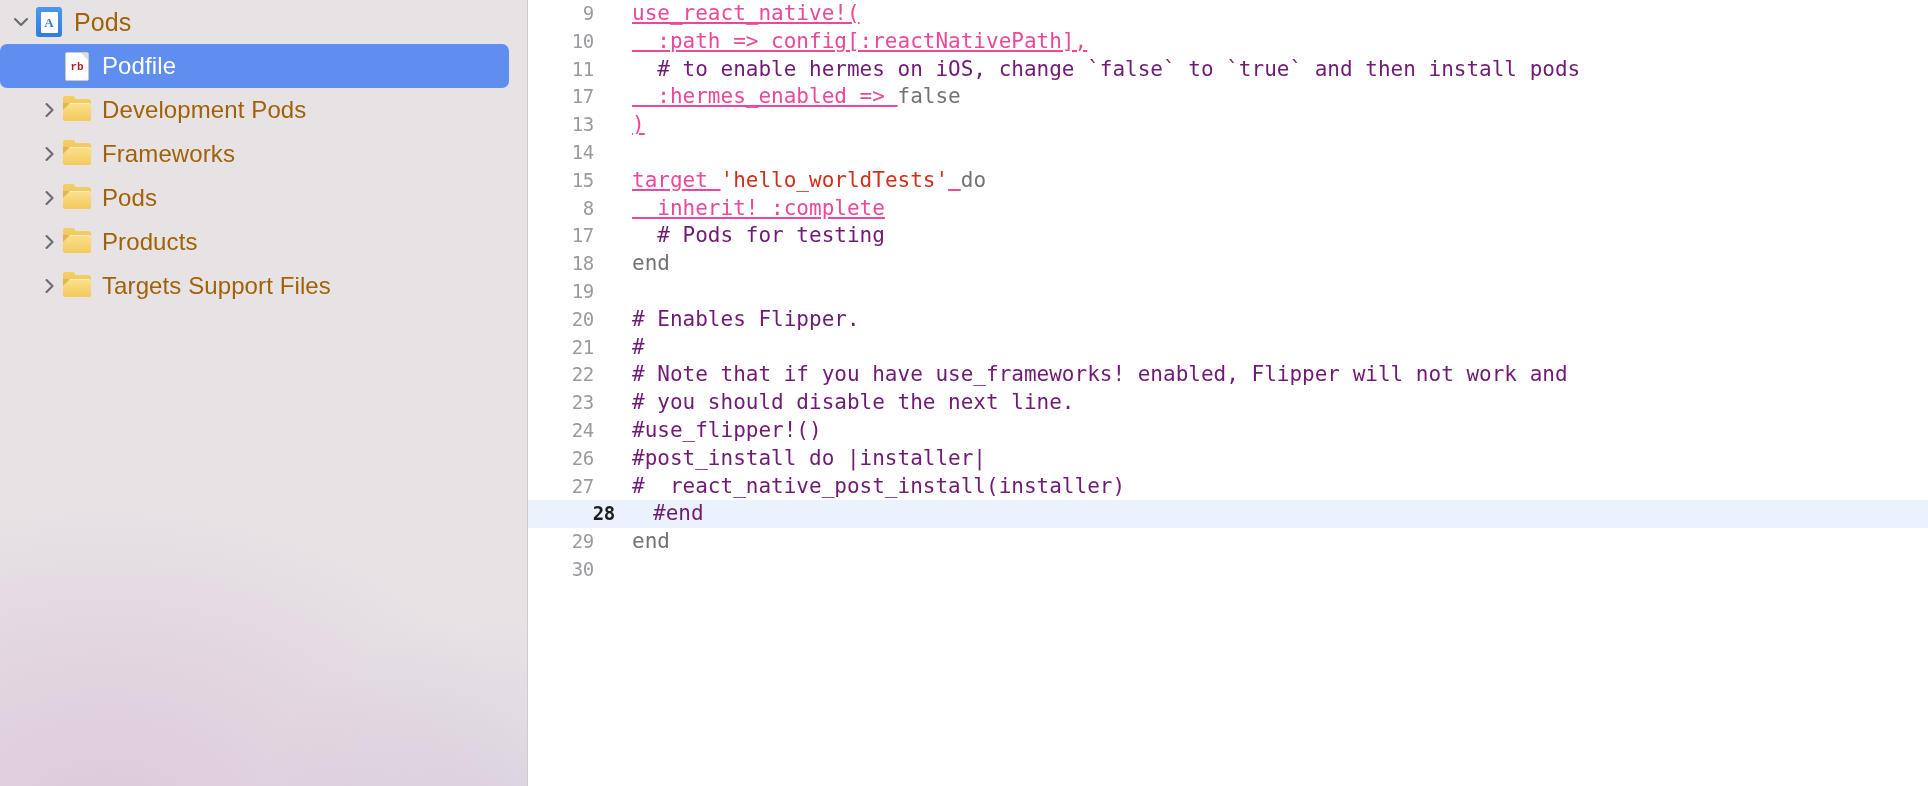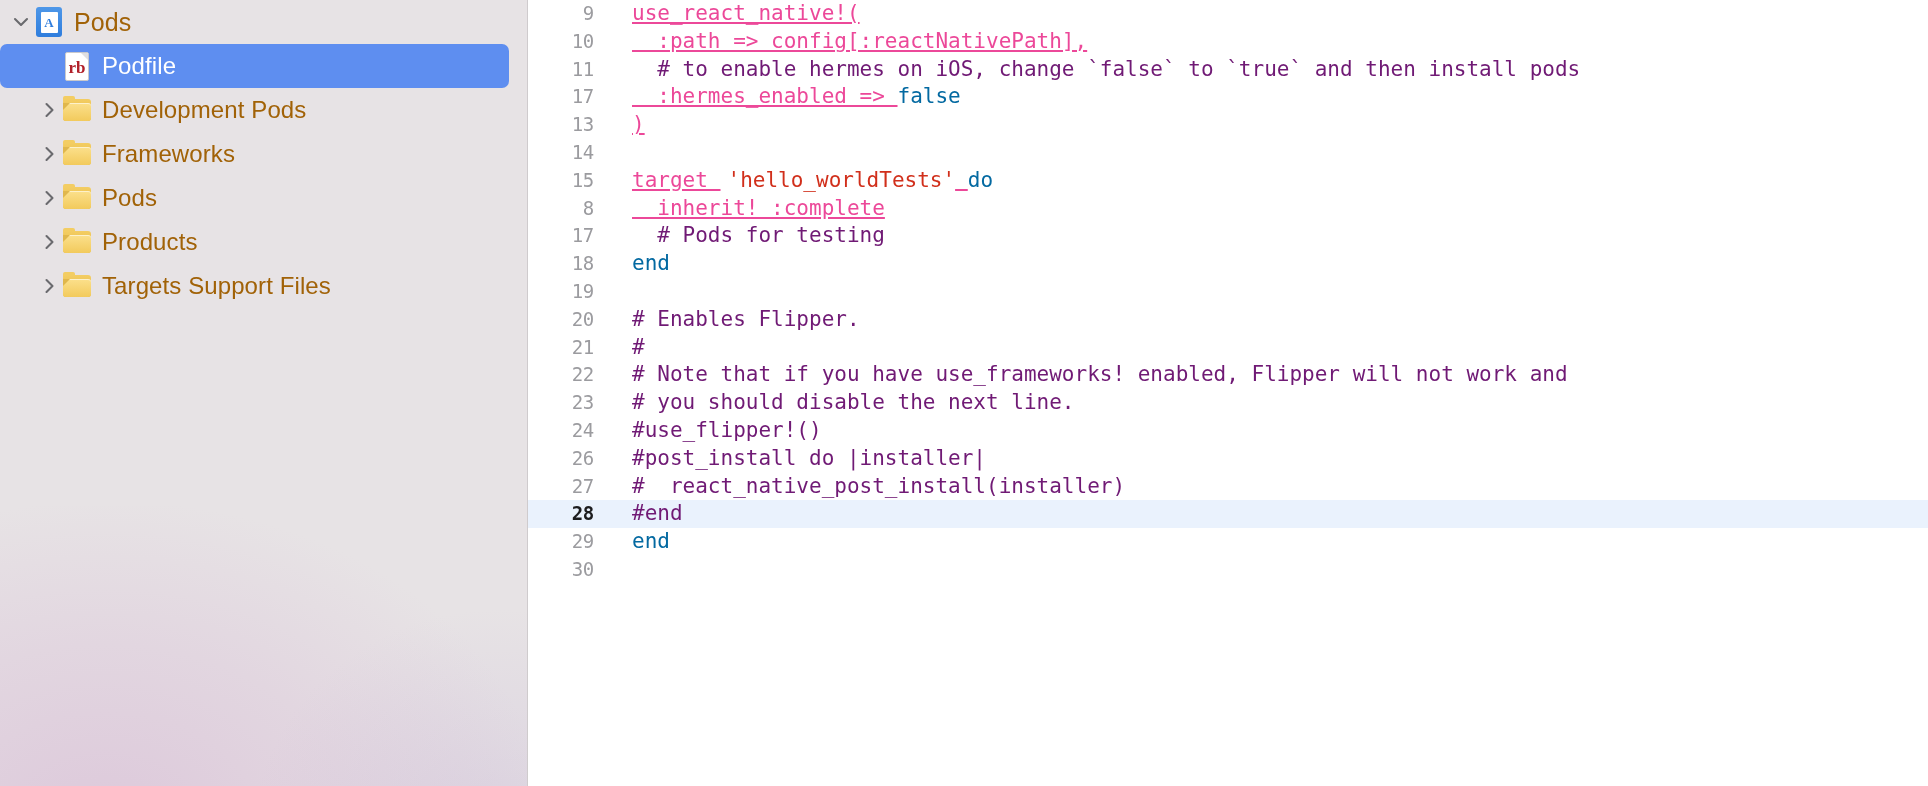--- a/index.html
+++ b/index.html
@@ -152,22 +152,22 @@
     overflow: hidden;
   }
   .rbfile .corner {
     position: absolute;
     right: 0; top: 0;
     width: 0; height: 0;
     border-top: 7px solid #dfdfe2;
     border-left: 7px solid transparent;
   }
   .rbfile .rbtext {
-    font-family: Liberation Serif, serif;
-    font-size: 17px;
+    font-family: Liberation Mono, monospace;
+    font-size: 11px;
     font-weight: bold;
     color: #b1202a;
     line-height: 1;
     margin-top: 2px;
   }
 
   
   .podsicon {
     width: 26px;
     height: 30px;
@@ -211,20 +211,21 @@
   .cline {
     height: 27.8px;
     display: flex;
     align-items: center;
     white-space: pre;
     font-size: 21px;
     line-height: 27.8px;
   }
   .cline.current {
     background: #eaf2fd;
+    padding-left: 21px;
   }
   .gutter {
     width: 80px;
     flex: 0 0 80px;
     text-align: right;
     padding-right: 14px;
     color: #9b9b9f;
     font-size: 19px;
     font-family: "DejaVu Sans Mono", monospace;
     letter-spacing: -0.3px;
@@ -236,22 +237,22 @@
   .code {
     flex: 1 1 auto;
     padding-left: 24px;
     color: #1d1d1f;
     font-family: "DejaVu Sans Mono", monospace;
     font-size: 21px;
     white-space: pre;
     overflow: hidden;
   }
   .tok-comment { color: #701a75; }
-  .tok-keyword { color: #0369a1; }
-  .tok-string  { color: #d12f1b; margin-left: 7px; }
+  .tok-keyword { color: #737373; }
+  .tok-string  { color: #d12f1b; }
   .tok-plain   { color: #ec4899; text-decoration: underline; }
 </style>
 </head>
 <body>
 
 <div id="app">
 
   <div class="sidebar">
     <div class="sidebar-tint"></div>
     <div class="sidebar-tint2"></div>

